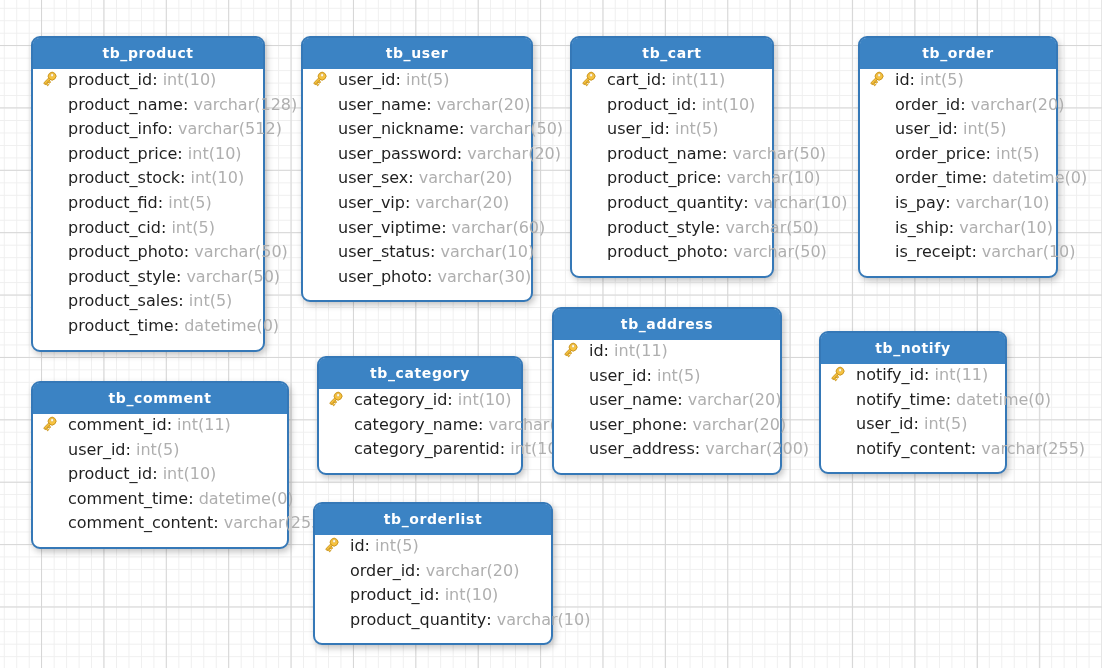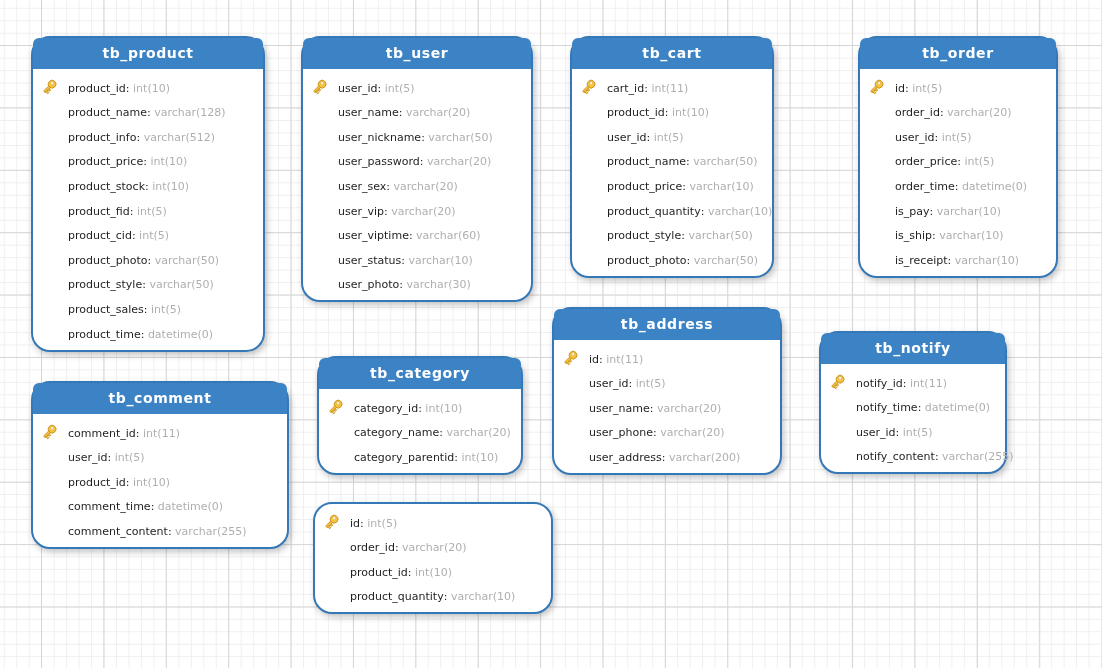--- a/index.html
+++ b/index.html
@@ -16,44 +16,44 @@
       linear-gradient(to bottom, var(--grid-minor, #efefef) 1px, transparent 1px);
     background-size: 62.4px 62.4px, 62.4px 62.4px, 12.48px 12.48px, 12.48px 12.48px;
     background-position: 41px 0px, 0px 45px, 3.8px 0px, 0px 7.8px;
     font-family: "DejaVu Sans", "Liberation Sans", sans-serif;
   }
   .table-box {
     position: absolute;
     box-sizing: border-box;
     background: #ffffff;
     border: 2px solid var(--border, #3578b7);
-    border-radius: 19px;
+    border-radius: 9px;
     box-shadow: 2px 3px 6px rgba(40, 40, 40, 0.28);
   }
   .table-header {
     background: var(--header-bg, #3b83c4);
     color: #ffffff;
     font-weight: bold;
     font-size: 14px;
     letter-spacing: 0.6px;
     text-align: center;
     height: 31px;
     line-height: 31px;
     border-radius: 6px 6px 0 0;
     cursor: move;
     white-space: nowrap;
     overflow: hidden;
   }
   .table-body { padding: 1px 0 9px 0; }
   .field-row {
     display: flex;
-    align-items: flex-end;
+    align-items: flex-start;
     height: 24.6px;
     padding-left: 8px;
-    font-size: 11px;
+    font-size: 16px;
     white-space: nowrap;
   }
   .key-cell {
     width: 27px;
     flex: none;
     display: flex;
     align-items: center;
   }
   .key-cell svg { width: 17px; height: 17px; display: block; }
   .key-cell svg rect, .key-cell svg circle {
@@ -505,20 +505,21 @@
         </div>
         <div class="field-row">
           <span class="key-cell"></span>
           <span class="field-name">notify_content</span>
           <span class="field-sep">: </span>
           <span class="field-type">varchar(255)</span>
         </div>
       </div>
     </div>
     <div class="table-box" style="left: 313px; top: 502px; width: 240px;">
+      <div class="table-header"><span>tb_orderlist</span></div>
       <div class="table-body">
         <div class="field-row">
           <span class="key-cell">
             <svg viewBox="0 0 18 18">
               <g transform="rotate(-45 9 9)">
                 <rect x="1" y="8" width="9.5" height="2.6" rx="1.2"></rect>
                 <rect x="2.1" y="10.1" width="1.9" height="3.1" rx="0.5"></rect>
                 <rect x="5.3" y="10.1" width="1.9" height="2.5" rx="0.5"></rect>
                 <circle cx="12.7" cy="9.2" r="4.1"></circle>
                 <circle class="key-hole" cx="13.5" cy="8.4" r="1.55"></circle>

